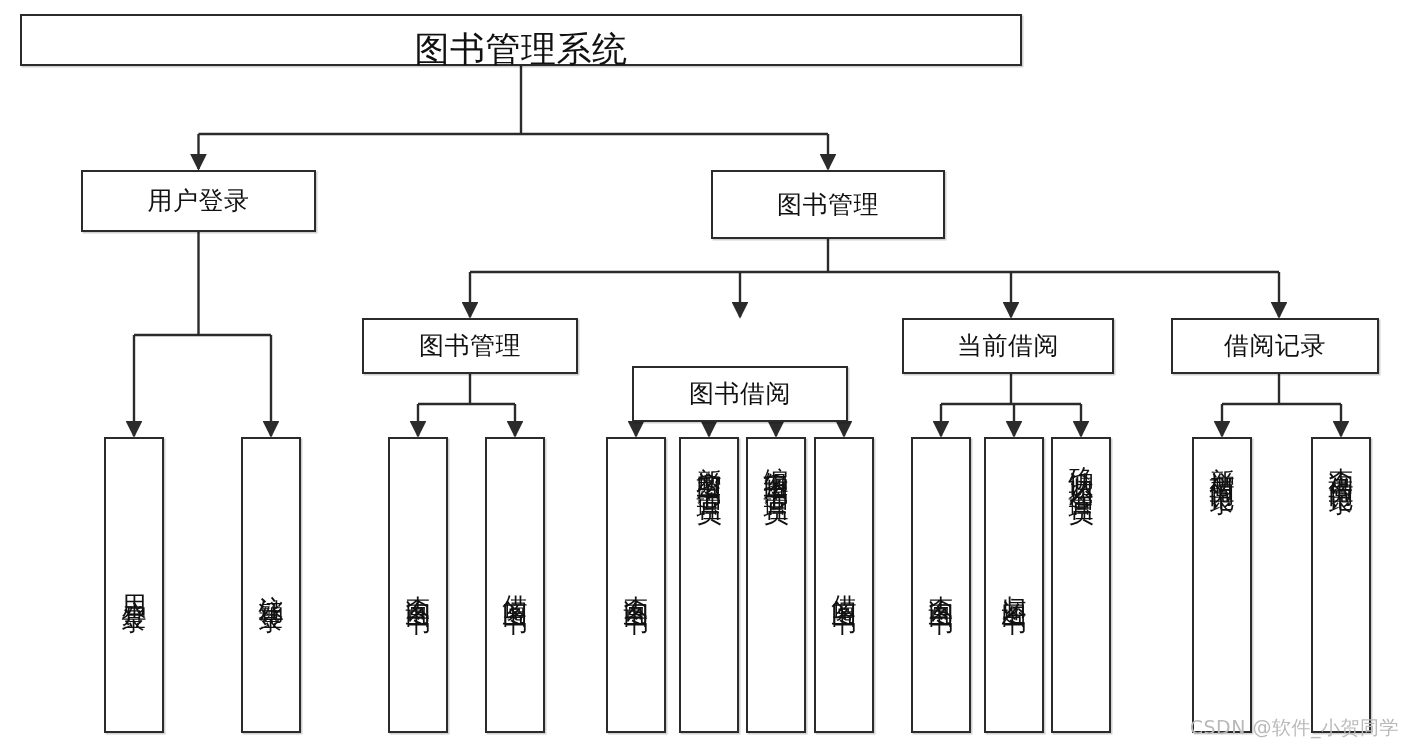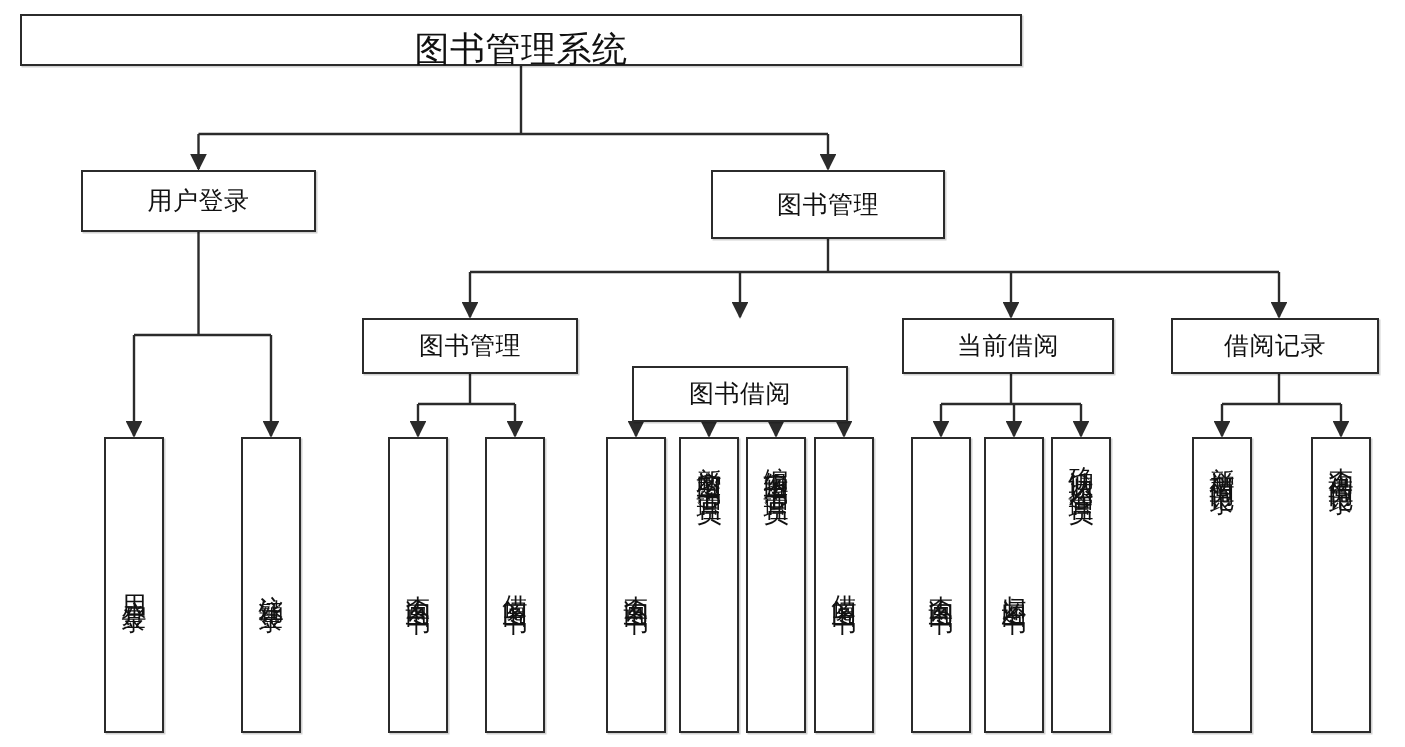--- a/index.html
+++ b/index.html
@@ -189,13 +189,14 @@
         <span class="lbl">确认归还（管理员）</span>
       </div>
       <div class="node v" style="left: 1192px; top: 437px; width: 60px; height: 296px;">
         <span class="lbl">新增借阅记录</span>
       </div>
       <div class="node v" style="left: 1311px; top: 437px; width: 60px; height: 296px;">
         <span class="lbl">查询借阅记录</span>
       </div>
     </div>
 
+  <div id="watermark">CSDN @软件_小贺同学</div>
 </div>
 
 </body></html>

